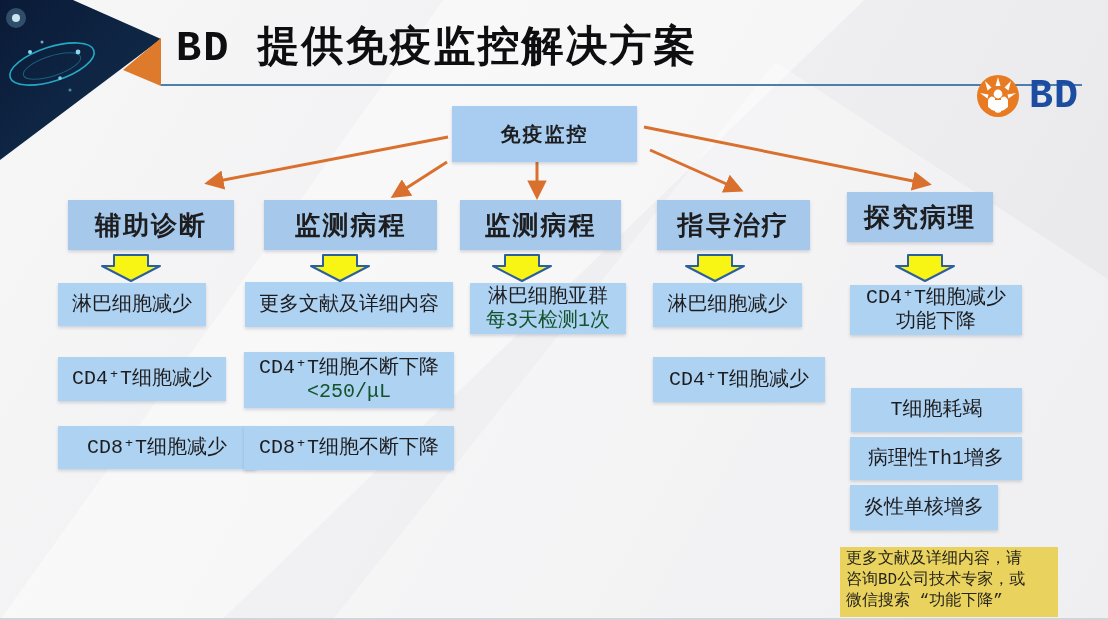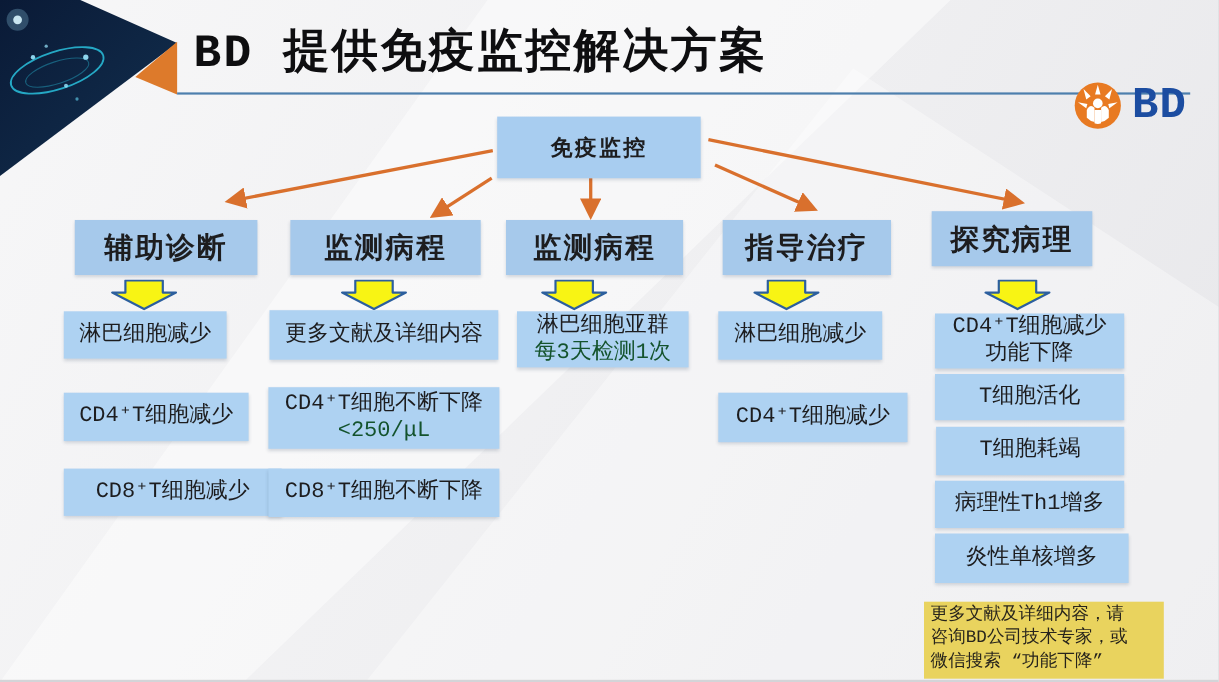--- a/index.html
+++ b/index.html
@@ -167,30 +167,27 @@
     <span class="l1">淋巴细胞减少</span>
   </div>
   <div class="box item" style="left:653px;top:357px;width:172px;height:45px">
     <span class="l1">CD4⁺T细胞减少</span>
   </div>
 
   <div class="box item" style="left:850px;top:285px;width:172px;height:50px">
     <span class="l1">CD4⁺T细胞减少</span>
     <span class="l2">功能下降</span>
   </div>
-  <div class="box item" style="left:850px;top:340px;width:172px;height:42px">
-    <span class="l1">T细胞活化</span>
-  </div>
   <div class="box item" style="left:851px;top:388px;width:171px;height:44px">
     <span class="l1">T细胞耗竭</span>
   </div>
   <div class="box item" style="left:850px;top:437px;width:172px;height:43px">
     <span class="l1">病理性Th1增多</span>
   </div>
-  <div class="box item" style="left:850px;top:485px;width:176px;height:45px">
+  <div class="box item" style="left:850px;top:485px;width:148px;height:45px">
     <span class="l1">炎性单核增多</span>
   </div>
 
   <div class="note">
     <div>更多文献及详细内容，请</div>
     <div>咨询BD公司技术专家，或</div>
     <div>微信搜索 “功能下降”</div>
   </div>
 
   <div class="bottom-line"></div>

